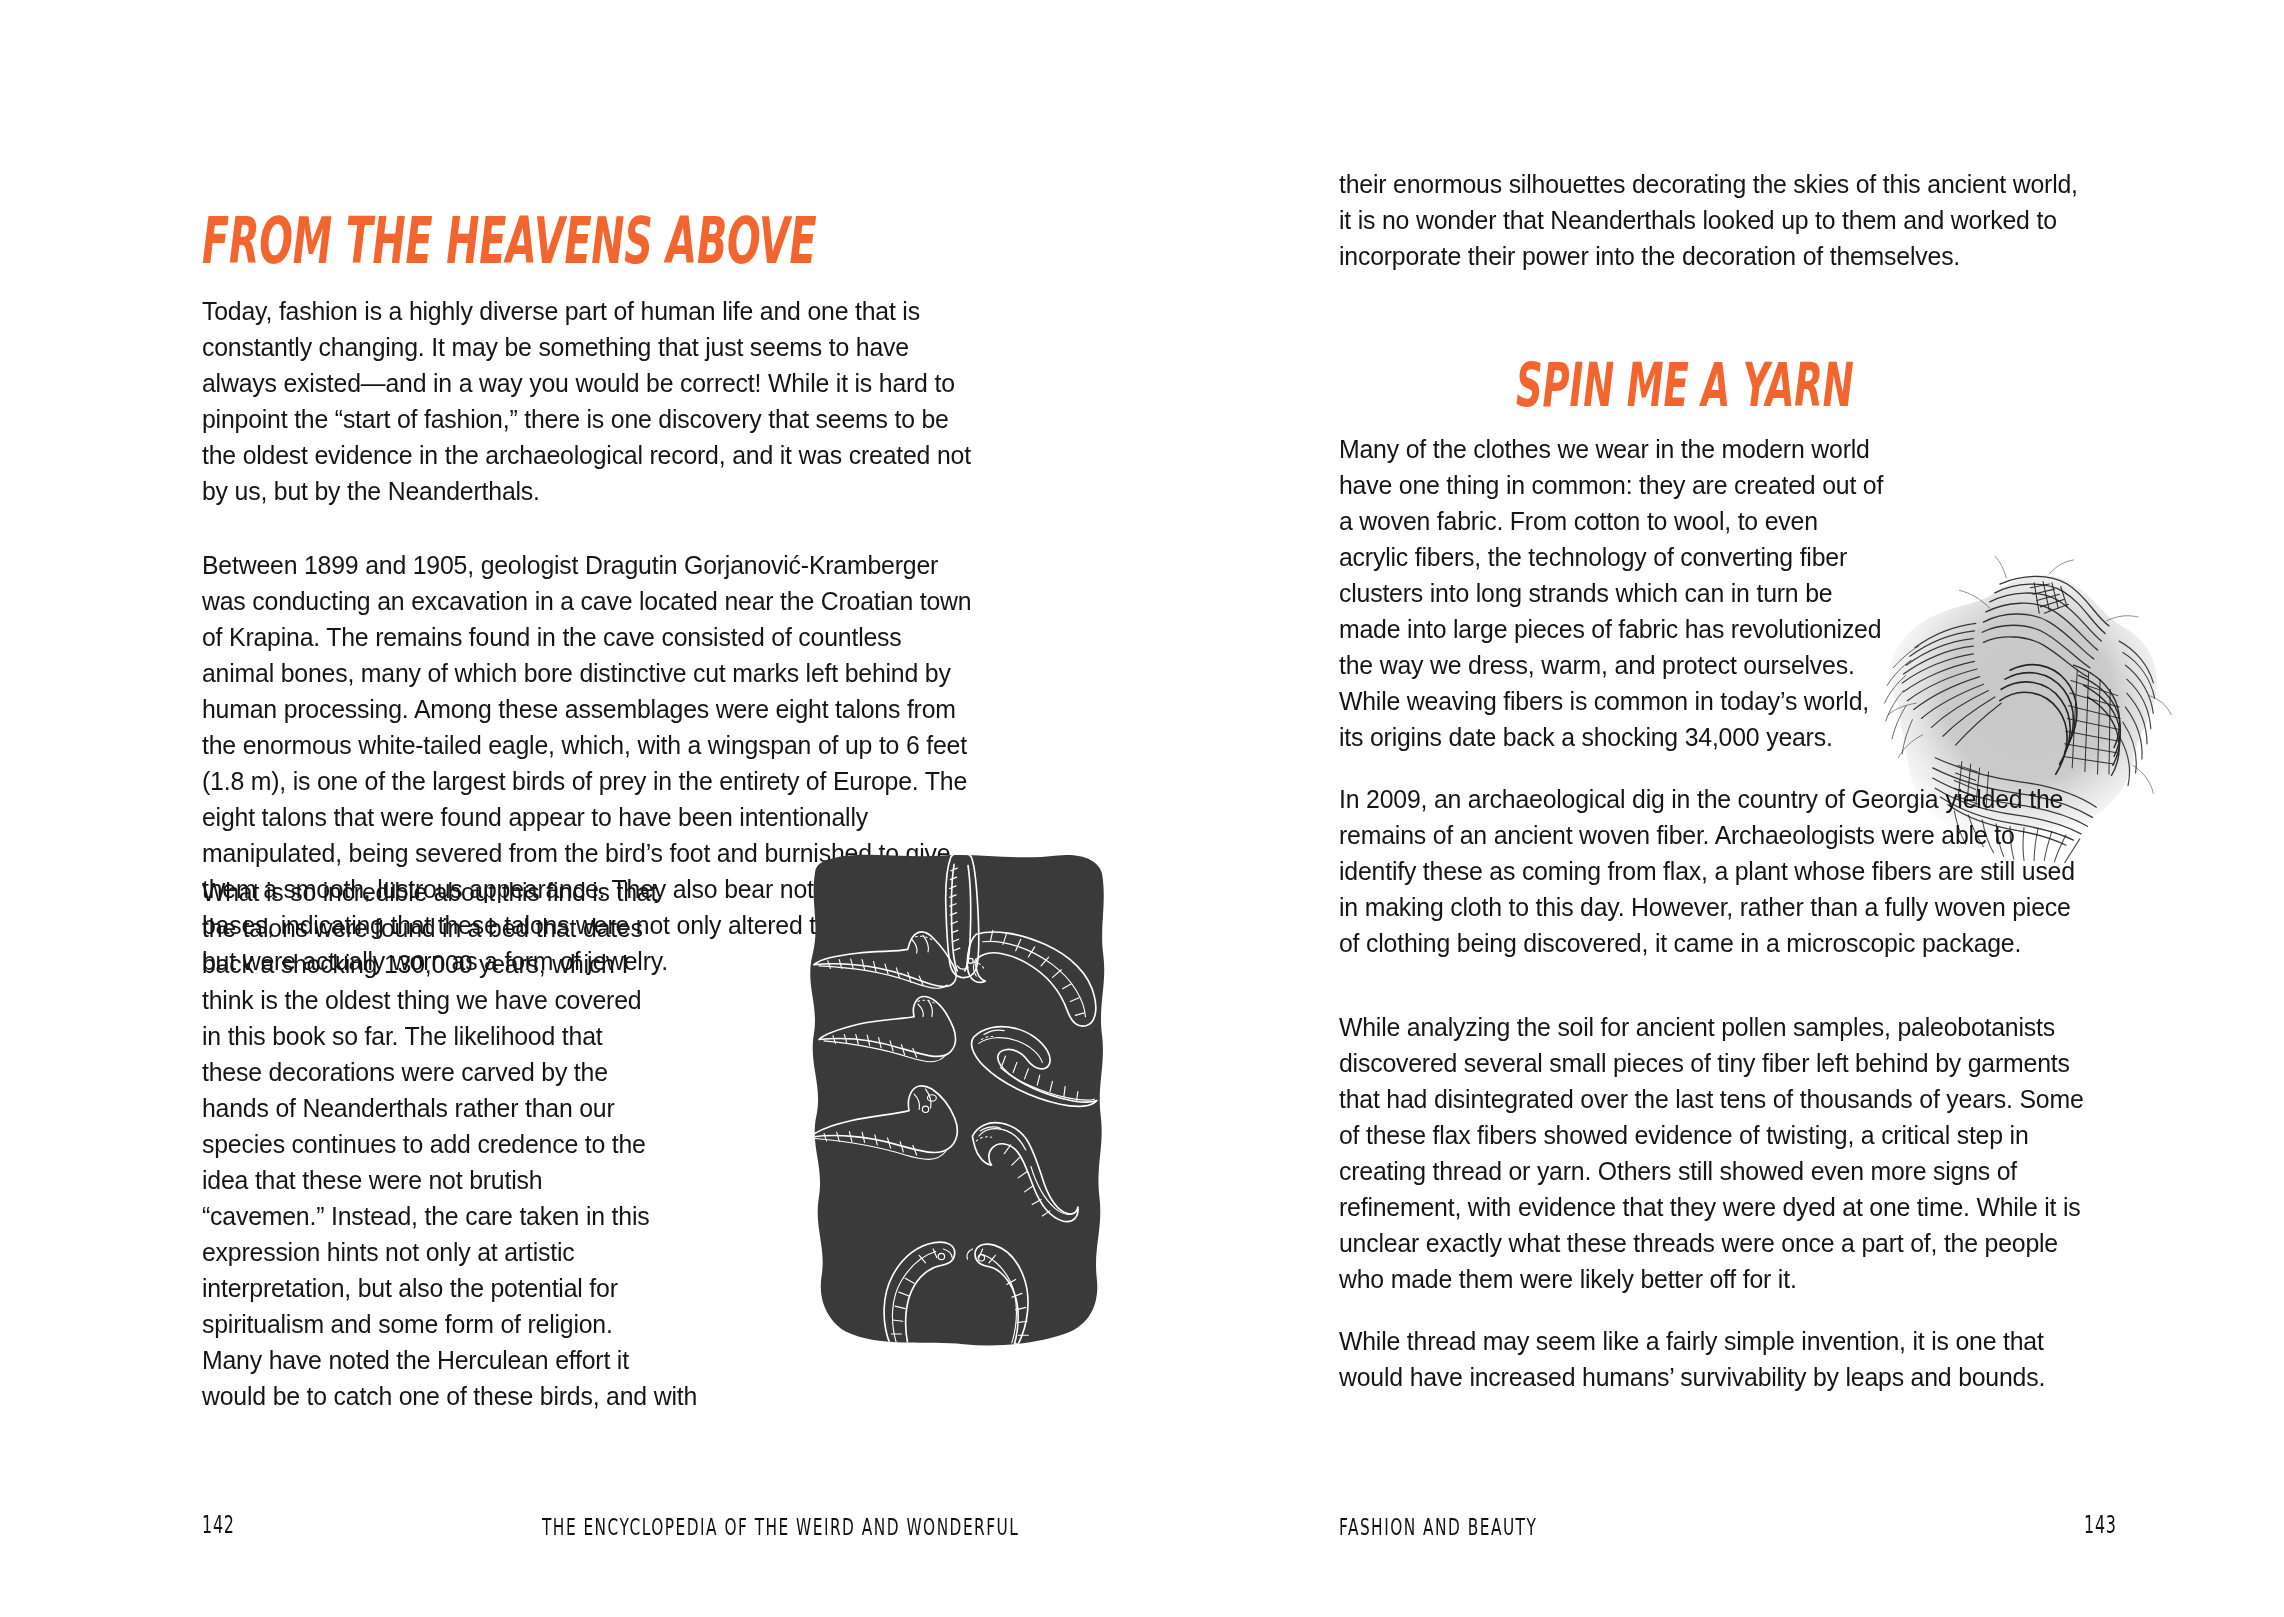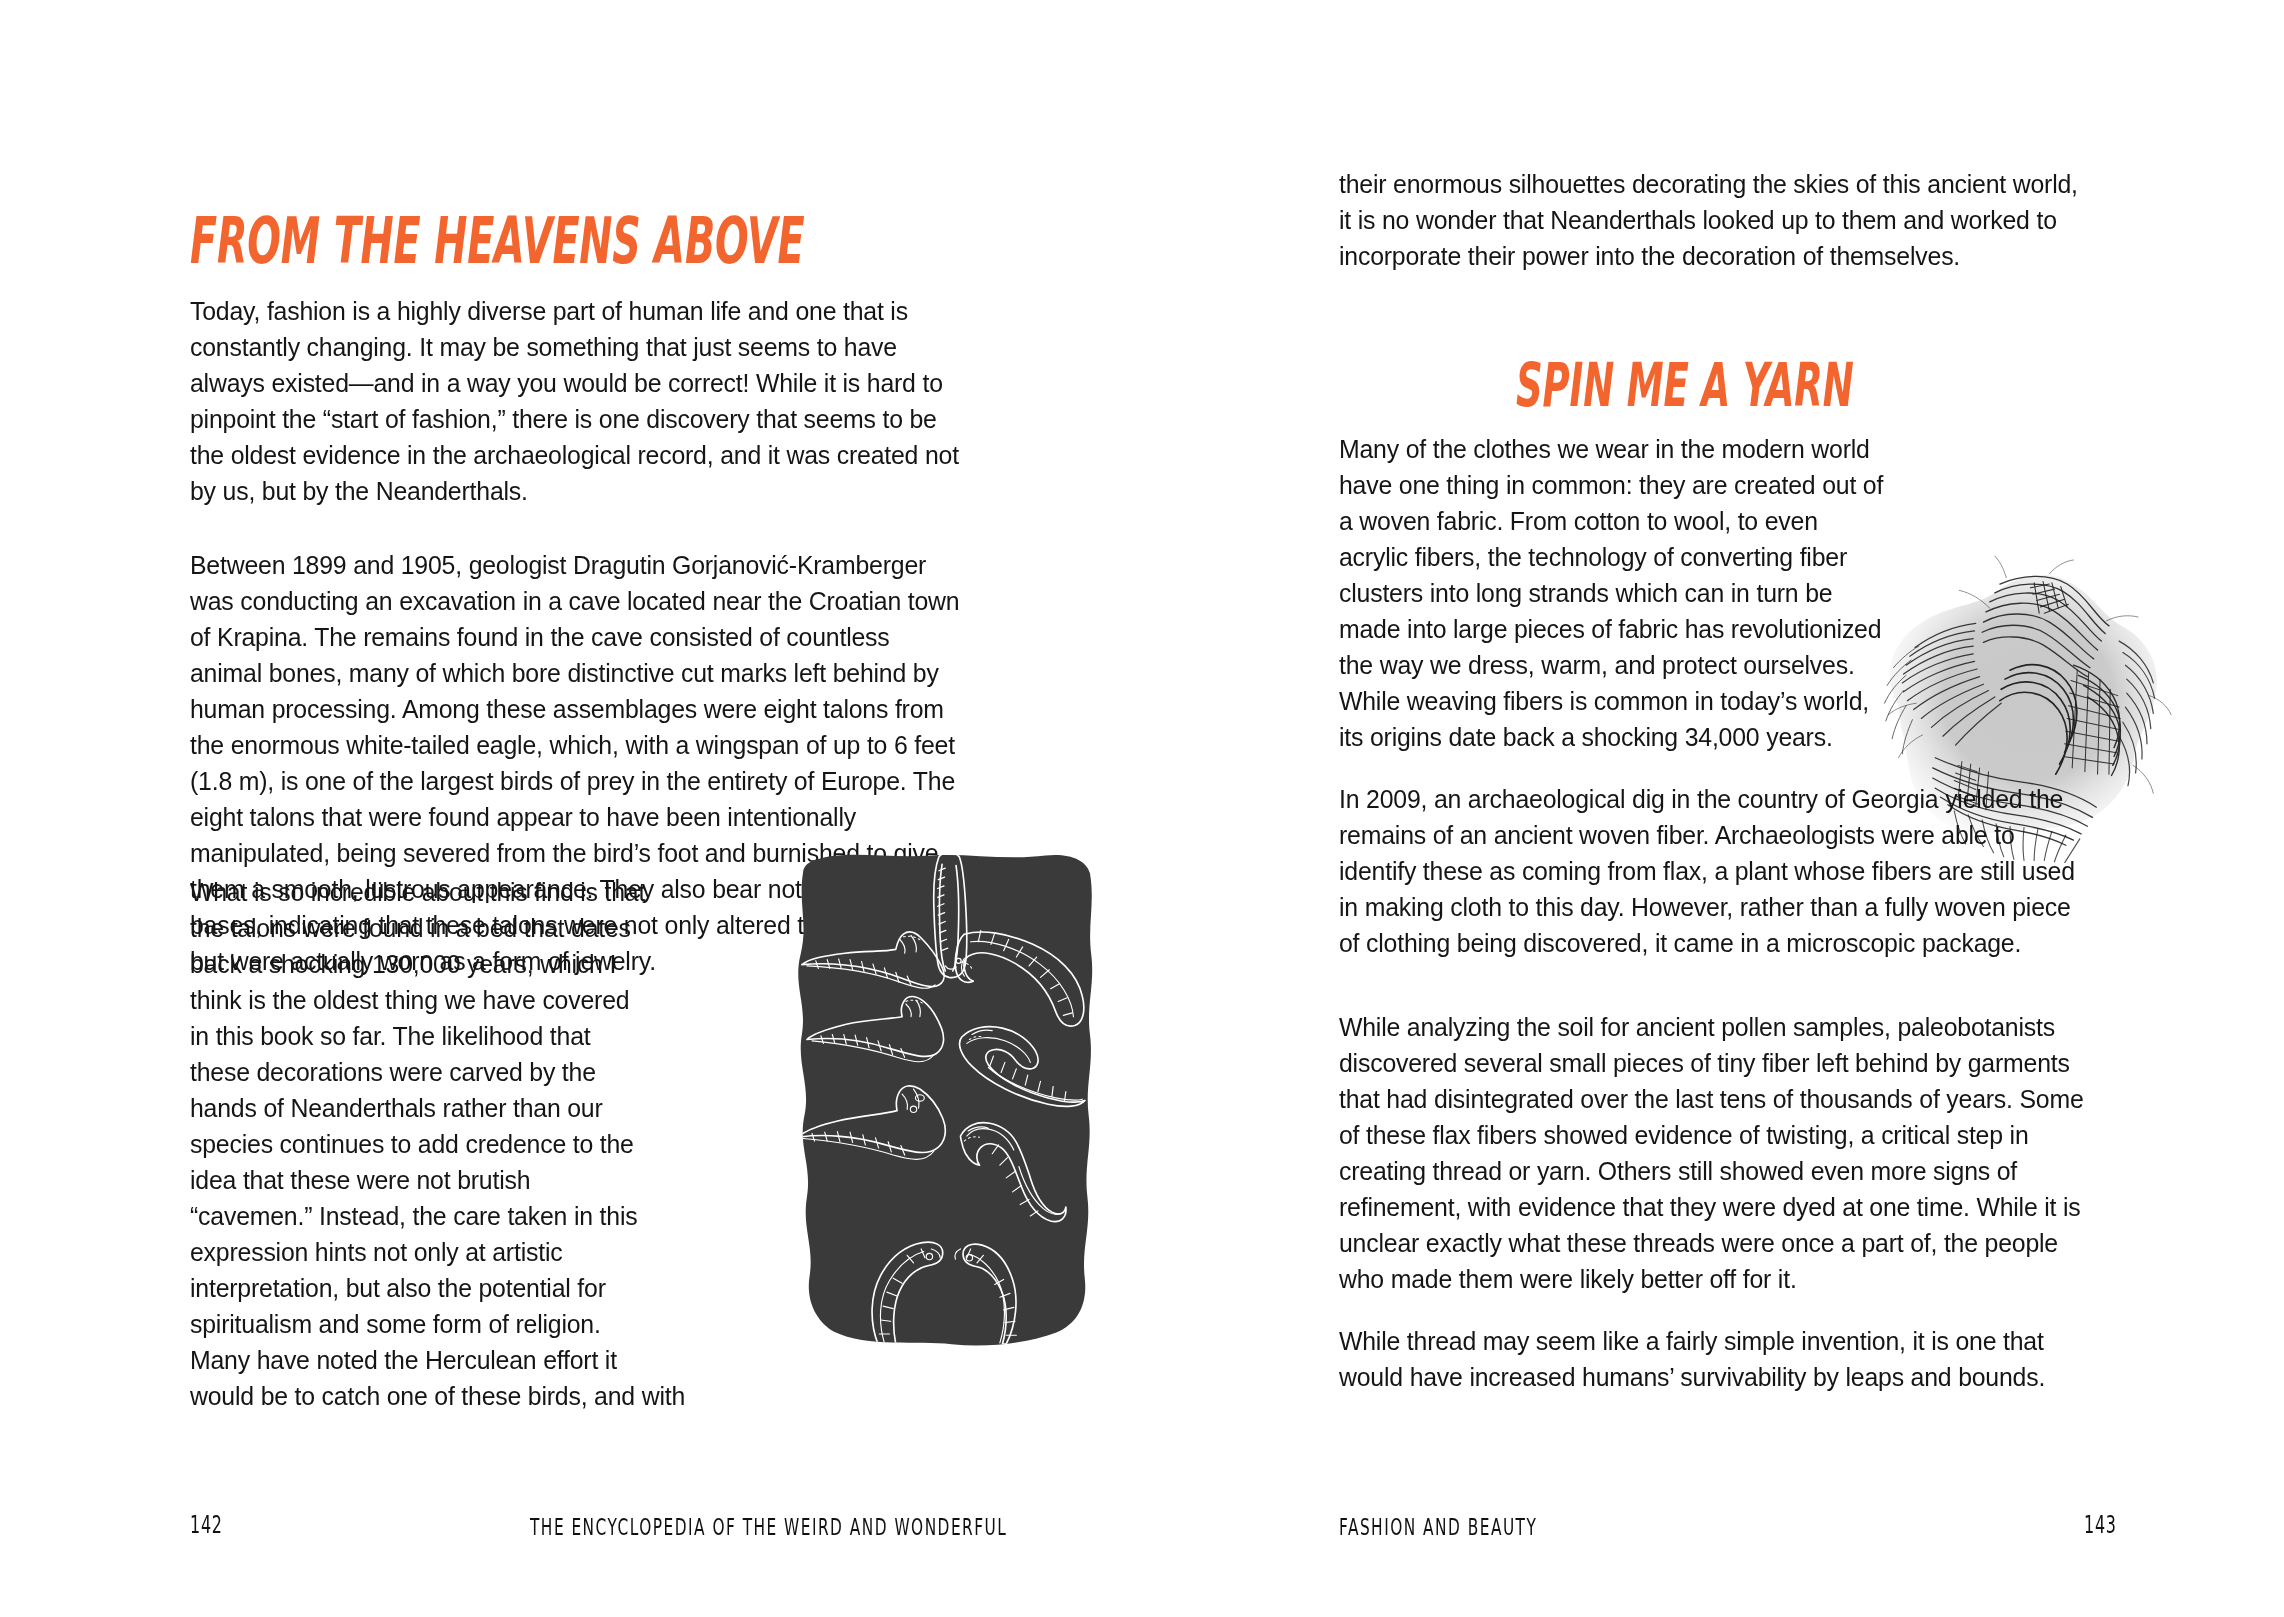--- a/index.html
+++ b/index.html
@@ -24,21 +24,21 @@
   }
 
   
   .page {
     position: absolute;
     top: 0;
     width: 1142px;
     height: 1618px;
     background: #ffffff;
   }
-  .page-left  { left: 0; }
+  .page-left  { left: 12px; }
   .page-right { left: 1142px; }
 
   
   .section-heading {
     color: #f2652f;
     font-family: "DejaVu Sans", sans-serif;
     font-weight: 700;
     font-style: italic;
     letter-spacing: -0.3px;
     line-height: 1;

